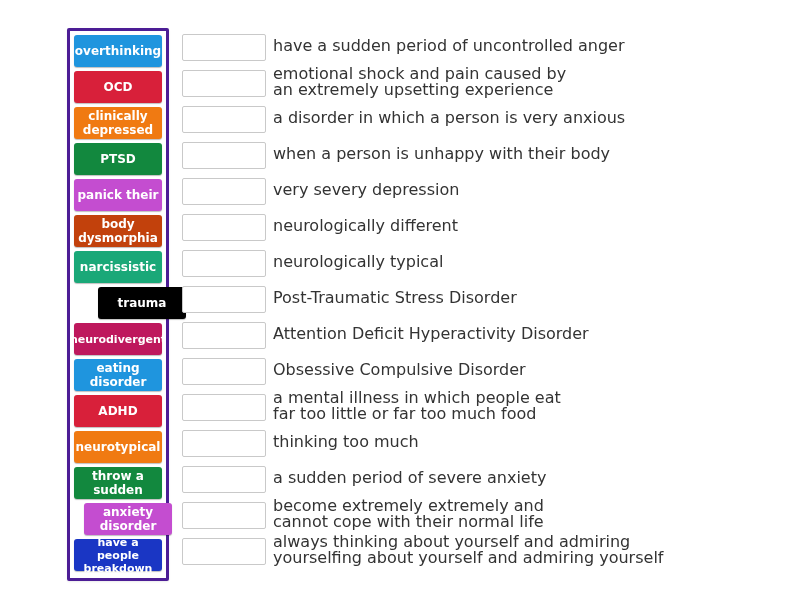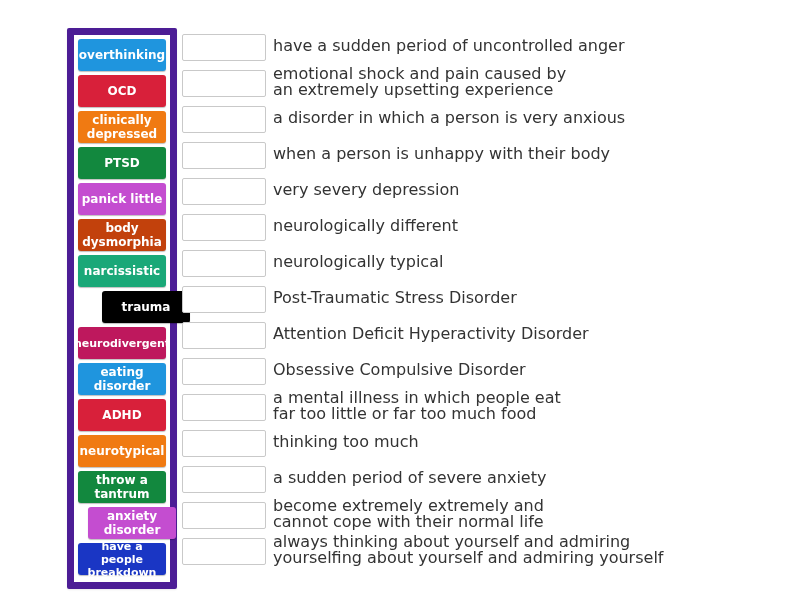--- a/index.html
+++ b/index.html
@@ -1,19 +1,19 @@
 <!DOCTYPE html>
 <html><head>
 <meta charset="utf-8">
 <style>
   html, body { margin:0; padding:0; background:#ffffff; }
   body { width:800px; height:600px; position:relative; overflow:hidden; font-family:"DejaVu Sans", "Liberation Sans", sans-serif; }
   .bank {
     position:absolute; left:67px; top:28px; width:96px; height:547px;
-    border:7px solid #4c1d95; border-radius:2px; background:#fff;
+    border:3px solid #4c1d95; border-radius:2px; background:#fff;
     box-shadow:0 1px 2px rgba(0,0,0,0.08);
   }
   .tile {
     position:absolute; left:4px; width:88px; height:32px;
     border-radius:3px; color:#fff; font-weight:bold; font-size:12px;
     display:flex; align-items:center; justify-content:center; text-align:center;
     line-height:14px; box-shadow:0 1px 1px rgba(0,0,0,0.25);
     cursor:grab; letter-spacing:0;
   }
   .tile span { display:block; padding:0 1px; }
@@ -37,21 +37,21 @@
   <div class="tile" style="top: 40px; background: rgb(216, 32, 58);">
       <span>OCD</span>
     </div>
   <div class="tile" style="top: 76px; background: rgb(240, 122, 18);">
       <span>clinically depressed</span>
     </div>
   <div class="tile" style="top: 112px; background: rgb(18, 136, 62);">
       <span>PTSD</span>
     </div>
   <div class="tile" style="top: 148px; background: rgb(196, 77, 208);">
-      <span>panick little</span>
+      <span>panick their</span>
     </div>
   <div class="tile" style="top: 184px; background: #c2410c;">
       <span>body dysmorphia</span>
     </div>
   <div class="tile" style="top: 220px; background: rgb(26, 168, 120);">
       <span>narcissistic</span>
     </div>
   <div class="tile" style="top: 256px; background: #000000; margin-left: 24px;">
       <span>trauma</span>
     </div>
@@ -61,21 +61,21 @@
   <div class="tile" style="top: 328px; background: rgb(31, 149, 222);">
       <span>eating disorder</span>
     </div>
   <div class="tile" style="top: 364px; background: rgb(216, 32, 58);">
       <span>ADHD</span>
     </div>
   <div class="tile" style="top: 400px; background: rgb(240, 122, 18);">
       <span>neurotypical</span>
     </div>
   <div class="tile" style="top: 436px; background: rgb(18, 136, 62);">
-      <span>throw a tantrum</span>
+      <span>throw a sudden</span>
     </div>
   <div class="tile" style="top: 472px; background: rgb(196, 77, 208); margin-left: 10px;">
       <span>anxiety disorder</span>
     </div>
   <div class="tile small" style="top: 508px; background: rgb(26, 54, 196);">
       <span>have a people breakdown</span>
     </div>
 </div>
 
 <div>

